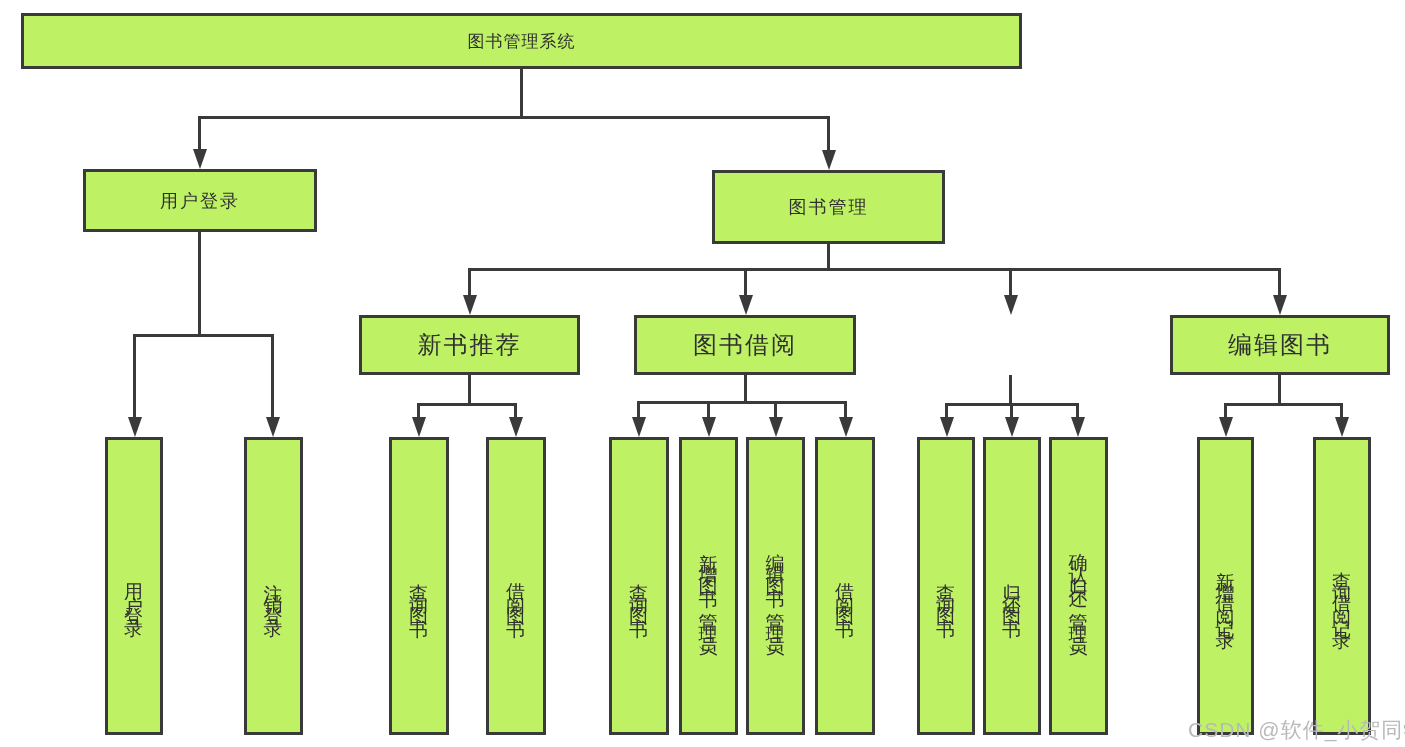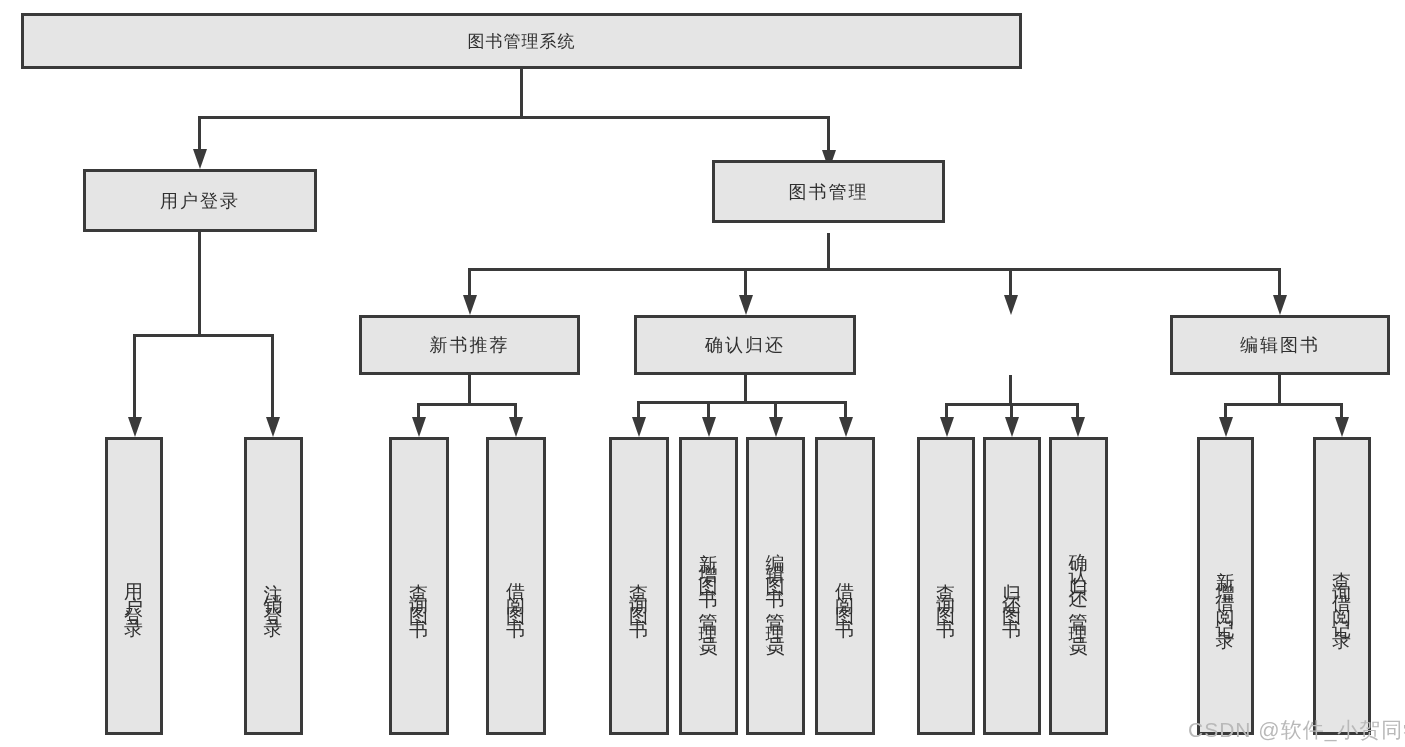--- a/index.html
+++ b/index.html
@@ -7,32 +7,32 @@
     position: relative;
     width: 1405px;
     height: 747px;
     background: #ffffff;
     overflow: hidden;
     font-family: "Liberation Sans", "DejaVu Sans", sans-serif;
     color: #303030;
   }
   .box {
     position: absolute;
-    background: #e5e5e5;
+    background: #bef264;
     border: 3px solid #3a3a3a;
     box-sizing: border-box;
     display: flex;
     align-items: center;
     justify-content: center;
     text-align: center;
     z-index: 2;
   }
   .box.root  { font-size: 17px; letter-spacing: 1px; }
   .box.lvl2  { font-size: 18px; letter-spacing: 2px; }
-  .box.lvl3  { font-size: 18px; letter-spacing: 2px; }
+  .box.lvl3  { font-size: 24px; letter-spacing: 2px; }
   .box.leaf  { font-size: 19px; }
   .vtext {
     writing-mode: vertical-rl;
     text-orientation: mixed;
     letter-spacing: 12px;
     line-height: 1;
     margin-bottom: -12px;
   }
   .vline, .hline {
     position: absolute;
@@ -63,25 +63,25 @@
 </style>
 </head>
 <body>
 
 <div id="stage">
 
   <div class="box root" style="left:21px; top:13px; width:1001px; height:56px;">图书管理系统</div>
 
   <div class="box lvl2" style="left:83px; top:169px; width:234px; height:63px;">用户登录</div>
 
-  <div class="box lvl2" style="left:712px; top:160px; width:233px; height:63px;">图书管理</div>
+  <div class="box lvl2" style="left:712px; top:170px; width:233px; height:74px;">图书管理</div>
 
   <div class="box lvl3" style="left:359px; top:315px; width:221px; height:60px;">新书推荐</div>
 
-  <div class="box lvl3" style="left:634px; top:315px; width:222px; height:60px;">确认归还</div>
+  <div class="box lvl3" style="left:634px; top:315px; width:222px; height:60px;">图书借阅</div>
 
 
   <div class="box lvl3" style="left:1170px; top:315px; width:220px; height:60px;">编辑图书</div>
 
   <div class="box leaf" style="left:105px; top:437px; width:58px; height:298px;">
     <span class="vtext">用户登录</span>
   </div>
   <div class="box leaf" style="left:244px; top:437px; width:59px; height:298px;">
     <span class="vtext">注销登录</span>
   </div>

